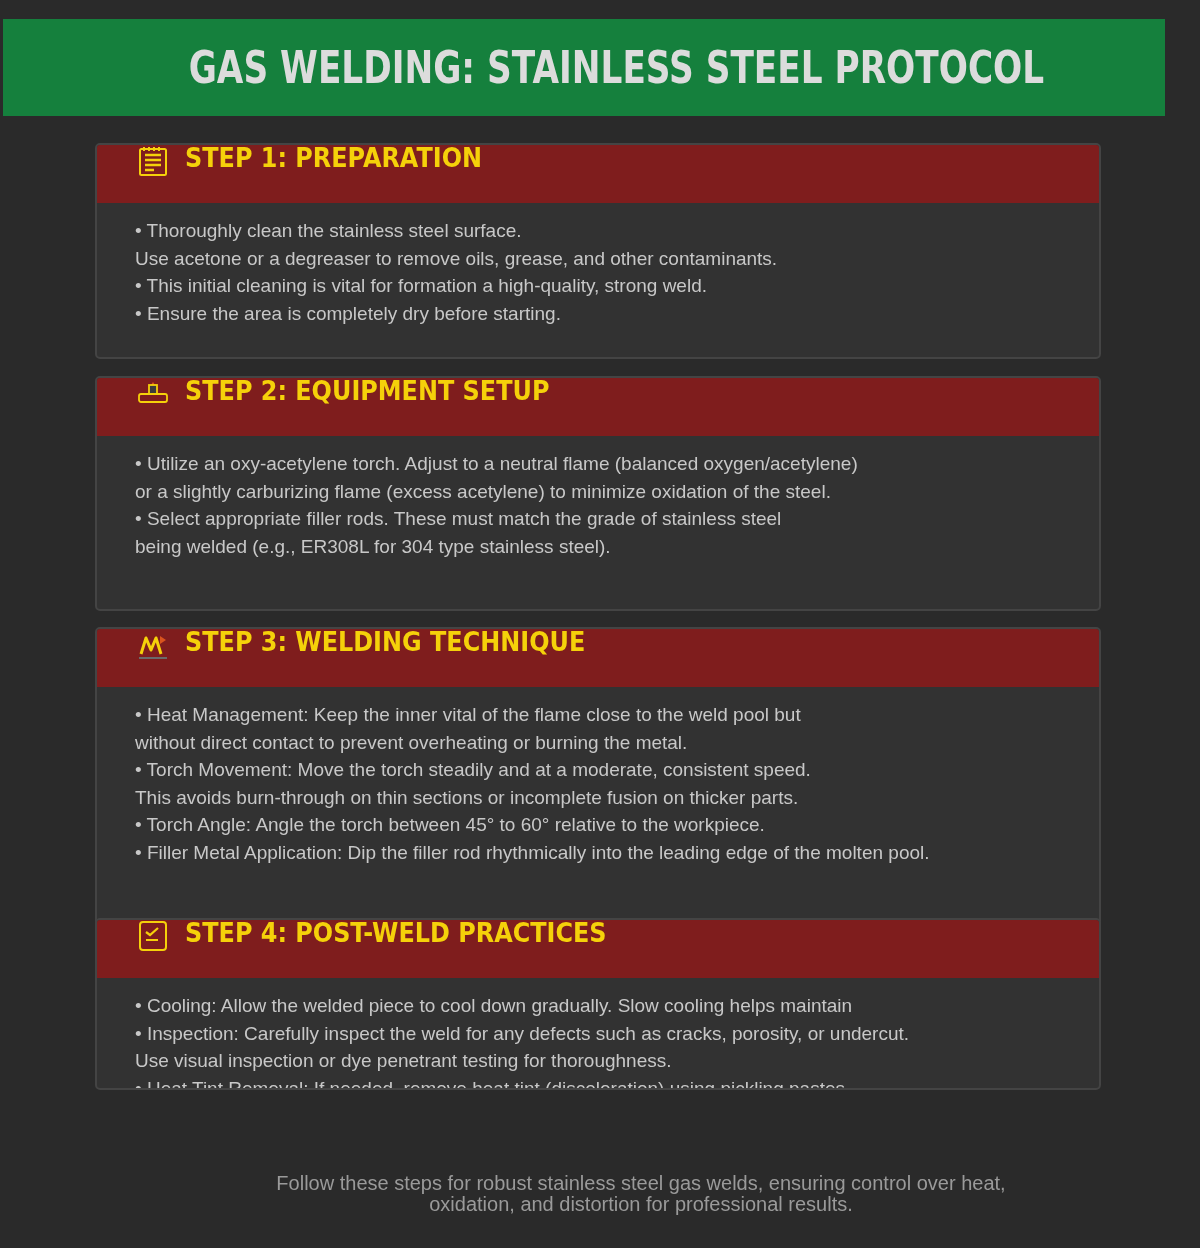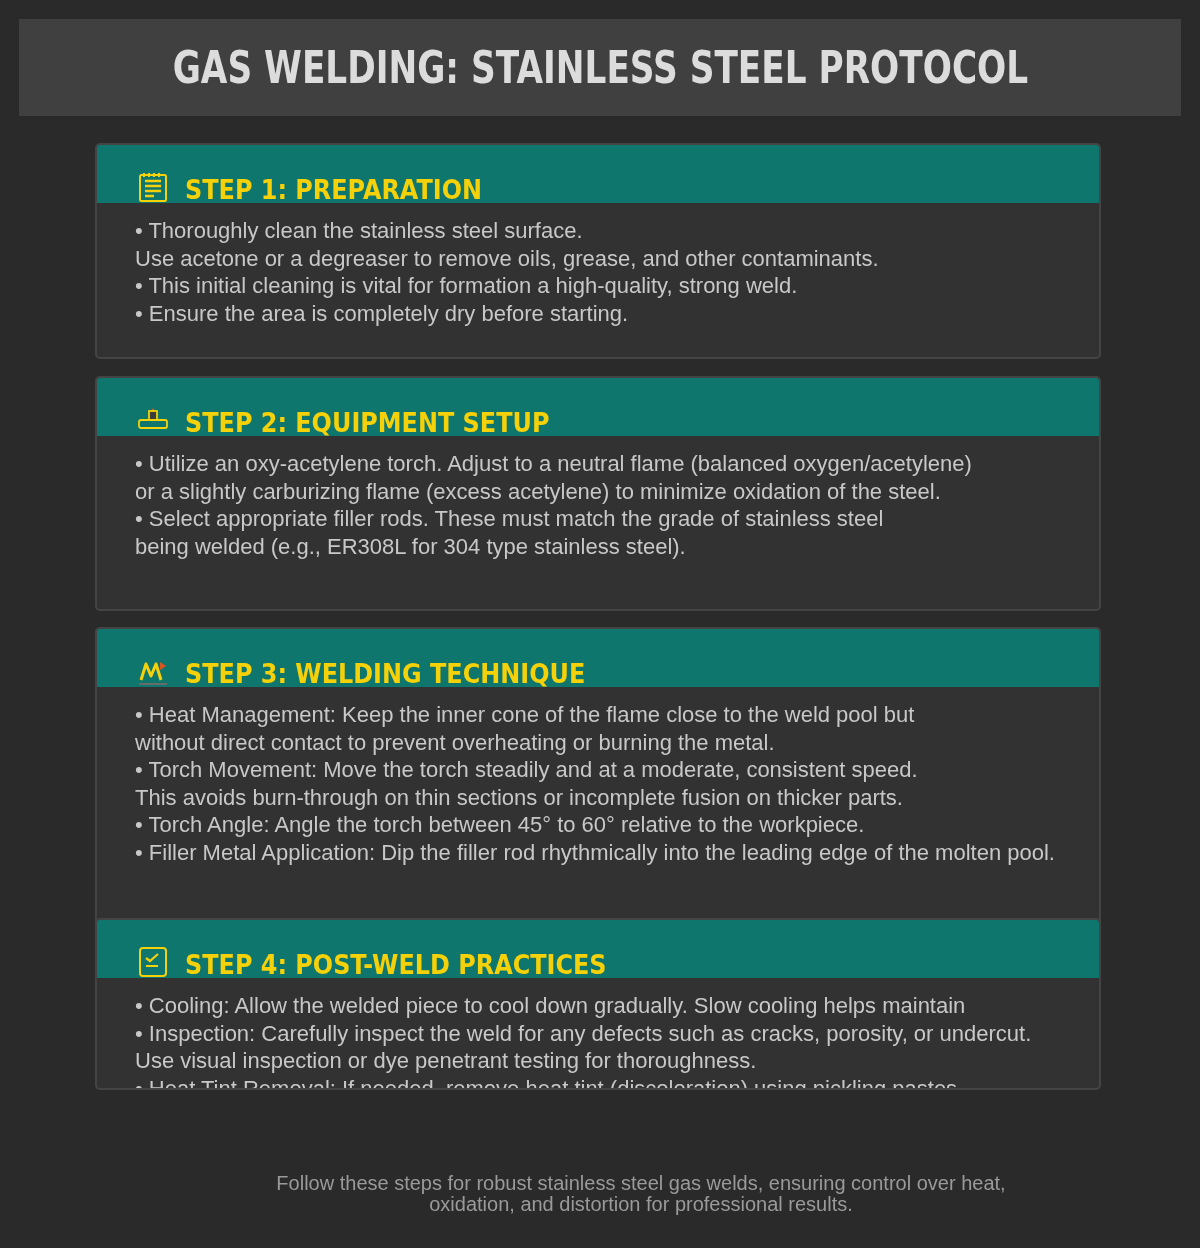--- a/index.html
+++ b/index.html
@@ -9,28 +9,28 @@
   }
   body {
     width: 1200px;
     height: 1248px;
     position: relative;
     overflow: hidden;
     font-family: "Liberation Sans", sans-serif;
   }
   .page-header {
     position: absolute;
-    left: 19px;
+    left: 3px;
     top: 19px;
     width: 1162px;
     height: 97px;
-    background: #404040;
+    background: #15803d;
     display: flex;
     align-items: center;
-    justify-content: center;
+    justify-content: flex-end;
   }
   .page-title {
     margin: 0;
     font-family: "DejaVu Sans", sans-serif;
     font-weight: bold;
     font-size: 44px;
     letter-spacing: 0px;
     color: #dcdcdc;
     transform: scaleX(0.78);
     transform-origin: center;
@@ -43,23 +43,23 @@
     left: 95px;
     width: 1006px;
     background: #323232;
     border: 2px solid #444444;
     border-radius: 5px;
     overflow: hidden;
     box-sizing: border-box;
   }
   .card-header {
     height: 58px;
-    background: #0f766e;
+    background: #7f1d1d;
     display: flex;
-    align-items: flex-end;
+    align-items: flex-start;
     padding-left: 40px;
     box-sizing: border-box;
   }
   .card-icon {
     width: 32px;
     height: 32px;
     margin-right: 16px;
     display: flex;
     align-items: center;
     justify-content: center;
@@ -72,21 +72,21 @@
     color: #f5d10a;
     white-space: nowrap;
     transform: scaleX(0.92);
     transform-origin: left center;
     line-height: 1;
   }
   .card-body {
     padding: 14px 38px 0 38px;
   }
   .card-line {
-    font-size: 22px;
+    font-size: 19px;
     line-height: 27.5px;
     color: #c8c8c8;
     white-space: nowrap;
     margin: 0;
   }
   .footer {
     position: absolute;
     left: 0;
     width: 1200px;
     top: 1173px;
@@ -156,21 +156,21 @@
     <span class="card-icon">
       <svg width="32" height="30" viewBox="0 0 32 30">
         <path d="M4 24 L9 8 L14 20 L19 8 L24 24" fill="none" stroke="#f5d10a" stroke-width="3" stroke-linejoin="round"></path>
         <path d="M23 6 L29 10 L23 14 Z" fill="#d9541e"></path>
         <line x1="2" y1="28" x2="30" y2="28" stroke="#6a6a6a" stroke-width="2"></line>
       </svg>
     </span>
     <h2 class="card-title">STEP 3: WELDING TECHNIQUE</h2>
   </div>
   <div class="card-body">
-    <p class="card-line">• Heat Management: Keep the inner cone of the flame close to the weld pool but</p>
+    <p class="card-line">• Heat Management: Keep the inner vital of the flame close to the weld pool but</p>
     <p class="card-line">without direct contact to prevent overheating or burning the metal.</p>
     <p class="card-line">• Torch Movement: Move the torch steadily and at a moderate, consistent speed.</p>
     <p class="card-line">This avoids burn-through on thin sections or incomplete fusion on thicker parts.</p>
     <p class="card-line">• Torch Angle: Angle the torch between 45° to 60° relative to the workpiece.</p>
     <p class="card-line">• Filler Metal Application: Dip the filler rod rhythmically into the leading edge of the molten pool.</p>
   </div>
 </section>
 
 <section class="card" style="top:918px;height:172px;">
   <div class="card-header">

